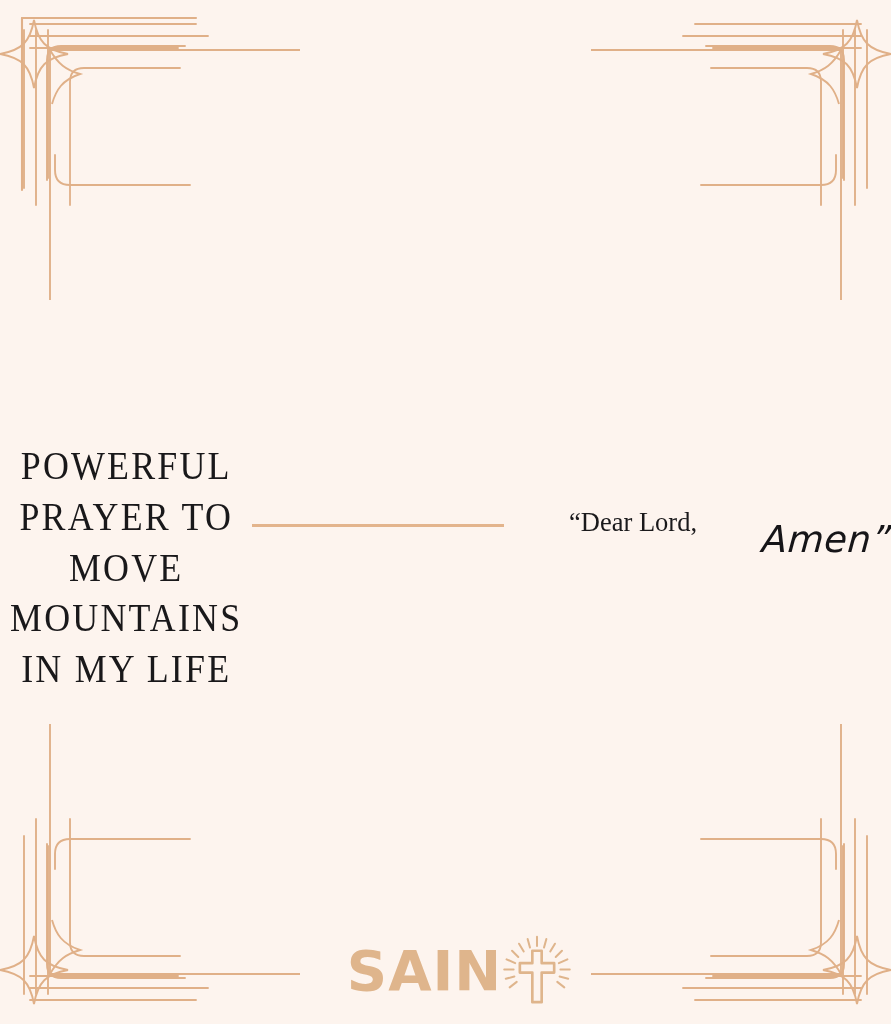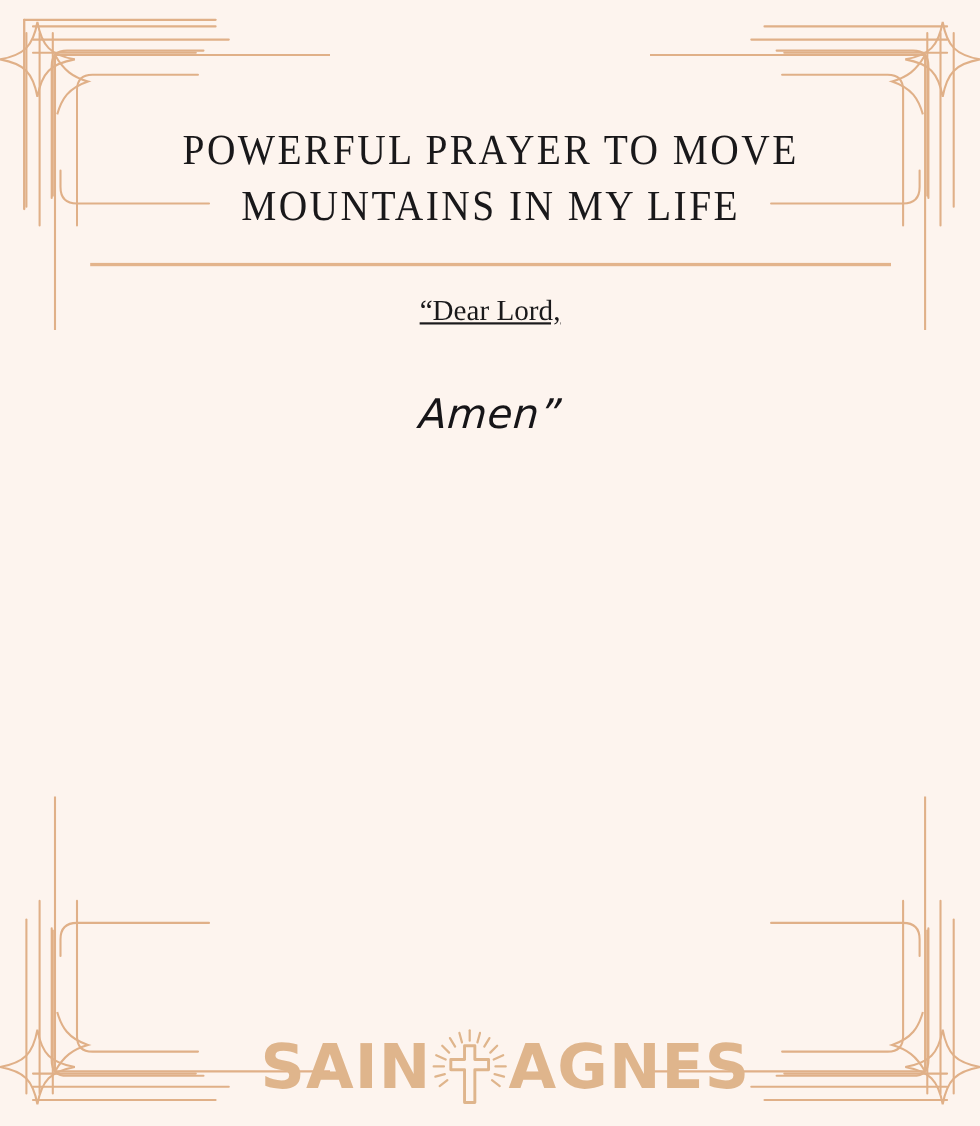--- a/index.html
+++ b/index.html
@@ -32,21 +32,21 @@
   .corner-br { bottom: 0; right: 0; transform: scale(-1,-1); }
 
   
   .content {
     position: absolute;
     left: 0;
     top: 0;
     width: 891px;
     height: 1024px;
     display: flex;
-    flex-direction: column;
+    flex-direction: row;
     align-items: center;
   }
 
   .title {
     width: 700px;
     margin-top: 112px;
     text-align: center;
     font-family: "Liberation Serif", "DejaVu Serif", serif;
     font-size: 39px;
     line-height: 1.30;
@@ -67,21 +67,20 @@
   .body-text {
     width: 744px;
     margin-top: 22px;
     text-align: center;
     color: #1a191b;
     font-size: 26.5px;
     line-height: 1.40;
   }
   .body-text p {
     margin: 0;
-    text-decoration: underline;
   }
   .body-text p + p {
     margin-top: 28px;
   }
   .para-open {
     font-size: 26.5px;
   }
 
   .amen {
     margin-top: 54px;
@@ -262,16 +261,15 @@
         <path d="M82 24 L74 32"></path>
         <path d="M89 35 L78 40"></path>
         <path d="M92 48 L80 48"></path>
         <path d="M90 60 L79 57"></path>
         <path d="M85 71 L76 64"></path>
       </g>
 
       <path d="M44 24 L56 24 L56 40 L72 40 L72 52 L56 52 L56 90 L44 90 L44 52 L28 52 L28 40 L44 40 Z" fill="none" stroke="#dfb58c" stroke-width="3.4" stroke-linejoin="round"></path>
     </svg>
 
-    <span class="brand-word">AGNES</span>
   </div>
 
 </div>
 
 </body></html>

